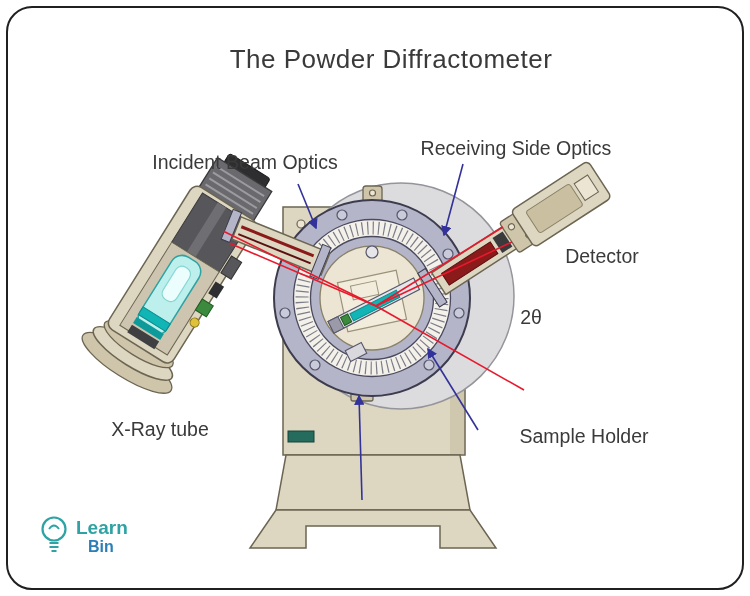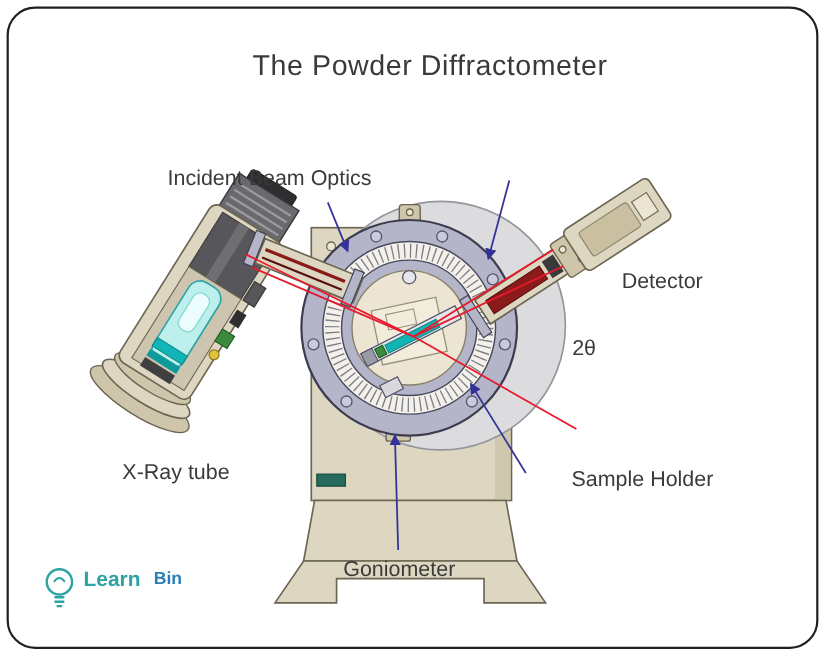--- a/index.html
+++ b/index.html
@@ -25,21 +25,21 @@
   
   .beige{fill:var(--body-beige);stroke:#6b6552;stroke-width:1.5;}
   .beige2{fill:#cfc5aa;stroke:#6b6552;stroke-width:1.3;}
   .screw{fill:#ece5d4;stroke:#6b6552;stroke-width:1.2;}
   .bolt{fill:#c9cada;stroke:#55556a;stroke-width:1.2;}
   .beam{stroke:var(--beam-red);stroke-width:1.6;fill:none;}
   .nav{stroke:var(--arrow-navy);stroke-width:1.6;fill:none;}
   .ah-fill{fill:var(--arrow-navy);}
   
   .logo{position:absolute;left:36px;top:512px;display:flex;align-items:flex-start;}
-  .logo-words{display:flex;flex-direction:row;margin-left:4px;margin-top:6px;}
+  .logo-words{display:flex;flex-direction:column;margin-left:4px;margin-top:6px;}
   .logo-learn{color:var(--logo-teal);font-weight:700;font-size:19px;line-height:20px;}
   .logo-bin{color:var(--logo-blue);font-weight:700;font-size:16px;line-height:17px;margin-left:12px;}
 </style>
 </head>
 <body>
 
 <div class="page">
   <div class="frame"></div>
 
   <svg class="diagram" width="750" height="596" viewBox="0 0 750 596">
@@ -161,25 +161,25 @@
       <path class="nav" marker-end="url(#ah)" d="M298,184 L316,228"></path>
       <path class="nav" marker-end="url(#ah)" d="M463,164 L444,235"></path>
       <path class="nav" marker-end="url(#ah)" d="M478,430 L428,349"></path>
       <path class="nav" marker-end="url(#ah)" d="M362,500 L359,396"></path>
     </g>
   </svg>
 
   <h1 class="title">The Powder Diffractometer</h1>
 
   <div class="lbl" style="left:245px;top:151px;">Incident Beam Optics</div>
+  <div class="lbl" style="left:516px;top:137px;">Receiving Side Optics</div>
   <div class="lbl" style="left:585px;top:245px;margin-left:17px;">Detector</div>
   <div class="lbl" style="left:531px;top:306px;">2θ</div>
   <div class="lbl" style="left:160px;top:418px;">X-Ray tube</div>
   <div class="lbl" style="left:584px;top:425px;">Sample Holder</div>
-  <div class="lbl" style="left:363px;top:507px;">Goniometer</div>
 
   <div class="logo">
     <svg width="36" height="50" viewBox="0 0 36 50">
       <circle cx="18" cy="17" r="11.5" fill="none" stroke="var(--logo-teal)" stroke-width="2.2"></circle>
       <path d="M13,17 q5,-7 10,0" fill="none" stroke="var(--logo-teal)" stroke-width="1.8"></path>
       <path d="M13.5,31 h9 M13.5,35 h9 M15.5,39 h5" stroke="var(--logo-teal)" stroke-width="2.2" fill="none"></path>
     </svg>
     <div class="logo-words">
       <span class="logo-learn">Learn</span>
       <span class="logo-bin">Bin</span>

